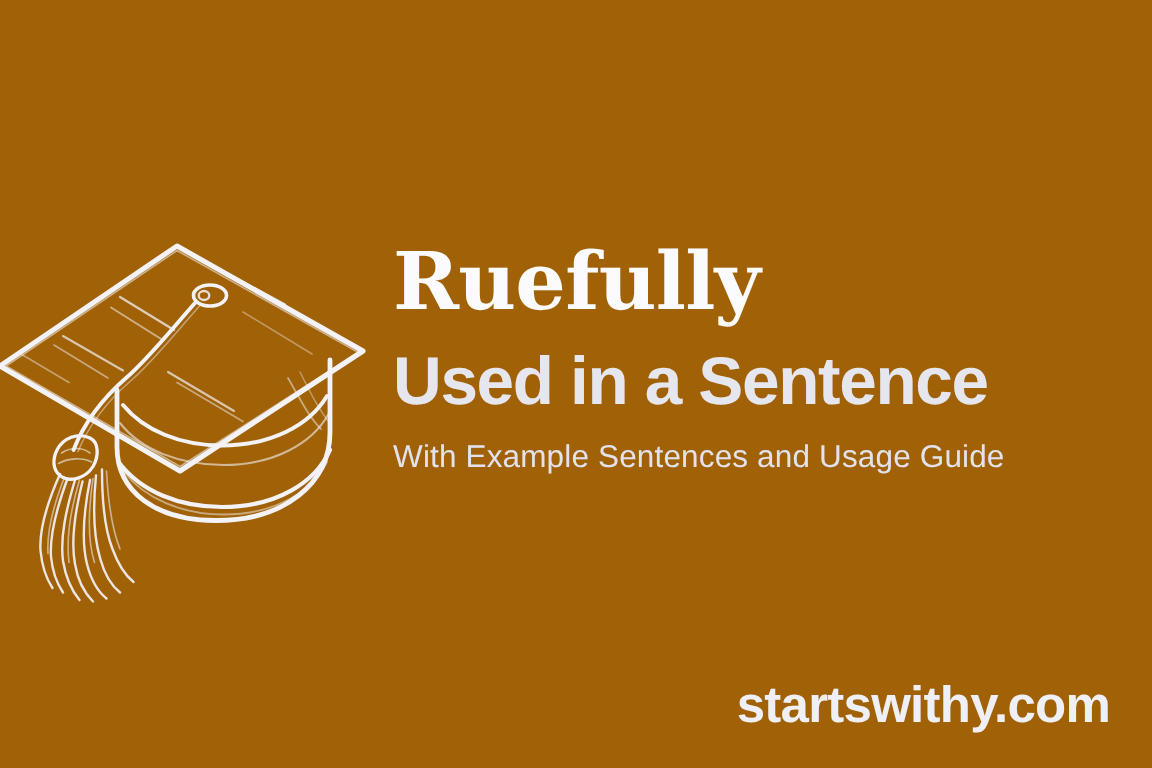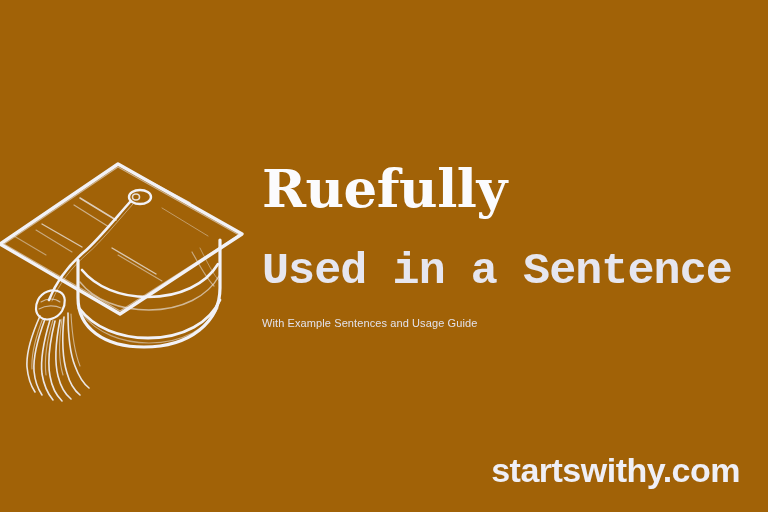--- a/index.html
+++ b/index.html
@@ -52,34 +52,34 @@
     font-weight: 700;
     font-size: 53px;
     line-height: 60px;
     letter-spacing: -0.5px;
     color: #FBFBFD;
     white-space: nowrap;
     height: 62px;
   }
 
   .headline {
-    font-family: Liberation Mono, monospace;
+    font-family: Liberation Sans, sans-serif;
     font-weight: 700;
     font-size: 45px;
     line-height: 50px;
     letter-spacing: -0.9px;
     color: #E6E6EF;
     white-space: nowrap;
-    margin-top: 27px;
+    margin-top: 9px;
   }
 
   .subtitle {
     font-family: "Liberation Sans", sans-serif;
     font-weight: 400;
-    font-size: 11px;
+    font-size: 21px;
     line-height: 20px;
     letter-spacing: 0.1px;
     color: #E2E2EC;
     white-space: nowrap;
     margin-top: 16px;
   }
 
   
   .brand {
     position: absolute;

